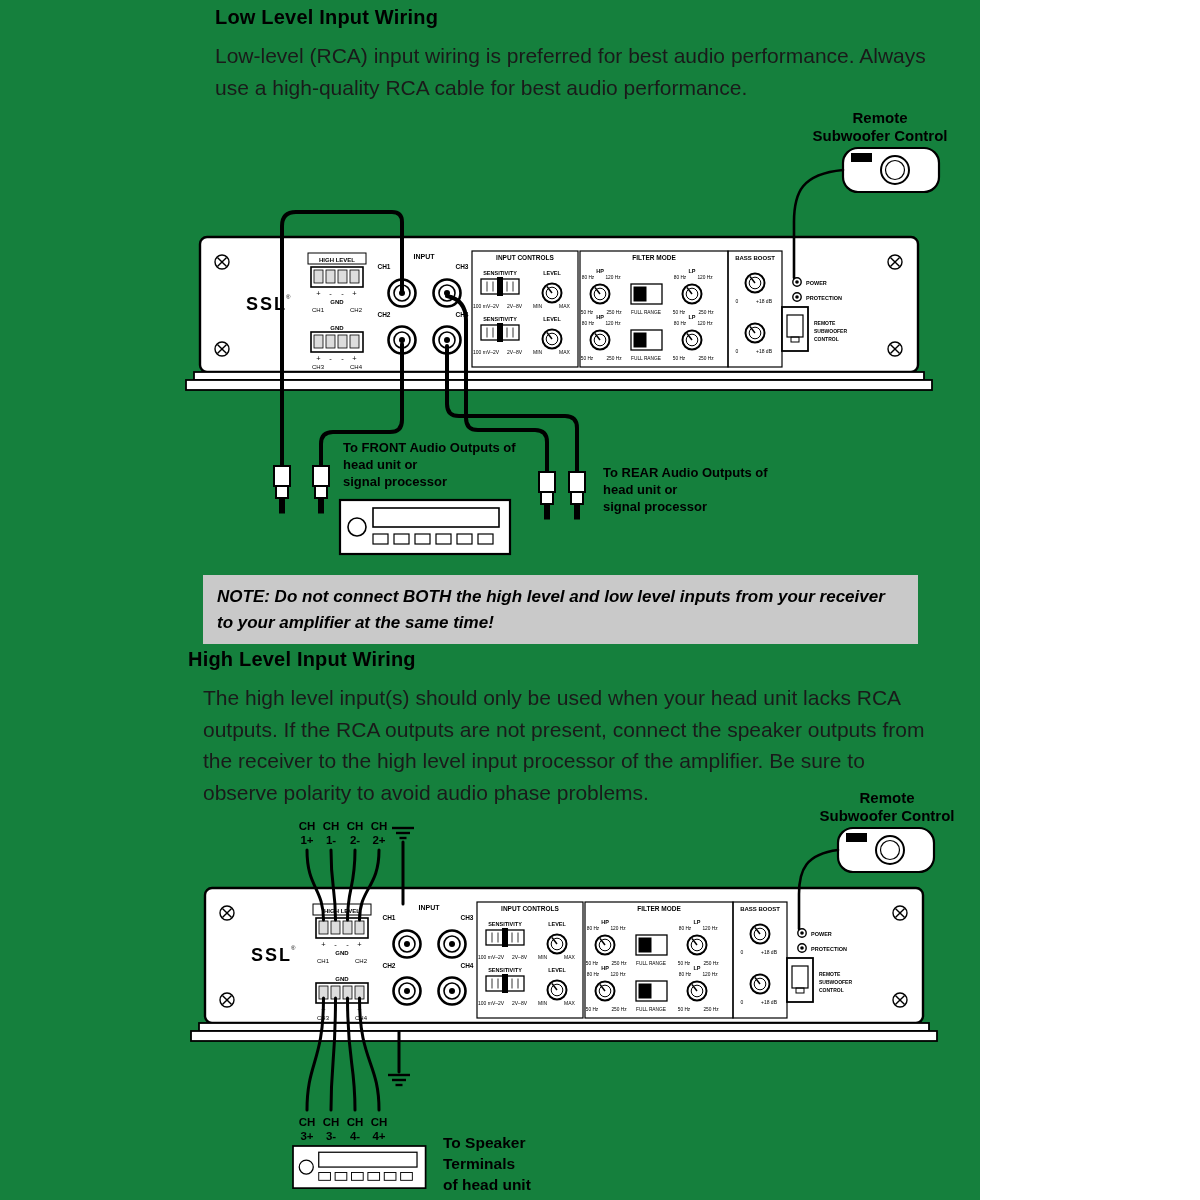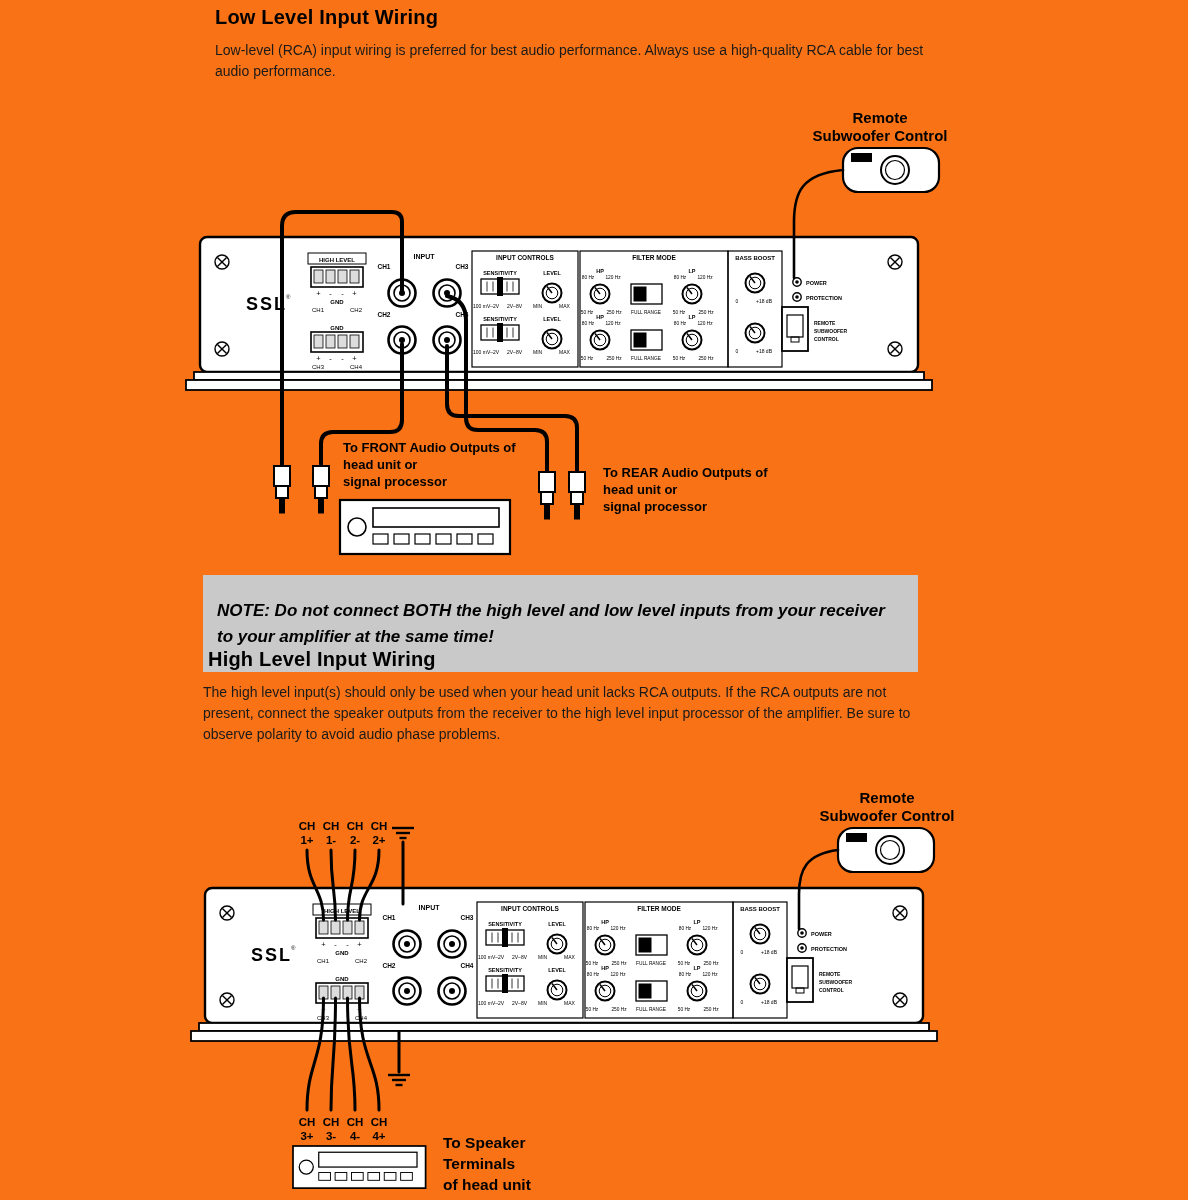--- a/index.html
+++ b/index.html
@@ -1,21 +1,21 @@
 <!DOCTYPE html>
 <html><head>
 <meta charset="utf-8">
 <style>
   *{margin:0;padding:0;box-sizing:border-box}
   body{font-family:"Liberation Sans",sans-serif;background:#fff}
-  .page{position:relative;width:1188px;height:1200px;background:#f97316;color:#000;overflow:hidden}
+  .page{position:relative;width:980px;height:1200px;background:#15803d;color:#000;overflow:hidden}
   .abs{position:absolute}
   .sect-heading{font-size:20px;font-weight:bold;color:#000;letter-spacing:.2px}
-  .body-text{font-size:14px;line-height:1.5;color:#1a1a1a}
-  .notebox{background:#c9c9c9;font-size:17px;font-weight:bold;font-style:italic;line-height:1.5;padding:23px 14px;color:#000}
+  .body-text{font-size:21px;line-height:1.5;color:#1a1a1a}
+  .notebox{background:#c9c9c9;font-size:17px;font-weight:bold;font-style:italic;line-height:1.5;padding:9px 14px;color:#000}
   svg{position:absolute;overflow:visible}
   svg text{font-family:"Liberation Sans",sans-serif;fill:#000}
   .mid{text-anchor:middle}
   .b{font-weight:bold}
   .f48{font-size:4.8px}.f5{font-size:5px}.f55{font-size:5.5px}.f6{font-size:6px}
   .f65{font-size:6.5px}.f7{font-size:7px}.f75{font-size:7.5px}.f115{font-size:11.5px}
   .f13{font-size:13px}.f15{font-size:15px}.f155{font-size:15.5px}.f18{font-size:18px}
   .wire{fill:none;stroke:#000;stroke-width:4;stroke-linejoin:round;stroke-linecap:round}
   .wire2{fill:none;stroke:#000;stroke-width:3;stroke-linejoin:round;stroke-linecap:round}
   .cable{fill:none;stroke:#000;stroke-width:2.6;stroke-linejoin:round;stroke-linecap:round}
@@ -263,21 +263,21 @@
     <text x="343" y="352" class="f13 b">To FRONT Audio Outputs of</text>
     <text x="343" y="369" class="f13 b">head unit or</text>
     <text x="343" y="386" class="f13 b">signal processor</text>
     <text x="603" y="377" class="f13 b">To REAR Audio Outputs of</text>
     <text x="603" y="394" class="f13 b">head unit or</text>
     <text x="603" y="411" class="f13 b">signal processor</text>
   </svg>
 
   <div class="abs notebox" style="left:203px;top:575px;width:715px">NOTE: Do not connect BOTH the high level and low level inputs from your receiver to your amplifier at the same time!</div>
 
-  <h1 class="abs sect-heading" style="left:208px;top:648px">High Level Input Wiring</h1>
+  <h1 class="abs sect-heading" style="left:188px;top:648px">High Level Input Wiring</h1>
   <p class="abs body-text" style="left:203px;top:682px;width:737px">The high level input(s) should only be used when your head unit lacks RCA outputs. If the RCA outputs are not present, connect the speaker outputs from the receiver to the high level input processor of the amplifier. Be sure to observe polarity to avoid audio phase problems.</p>
 
   <svg style="left:0;top:780px" width="1200" height="420" viewBox="0 0 1200 420">
     <text x="887" y="23" class="f15 b mid">Remote</text>
     <text x="887" y="41" class="f15 b mid">Subwoofer Control</text>
     <use href="#remotedev" xlink:href="#remotedev" x="838" y="48"></use>
 
     <g>
       <text x="307" y="50" class="f115 b mid">CH</text>
       <text x="307" y="64" class="f115 b mid">1+</text>

